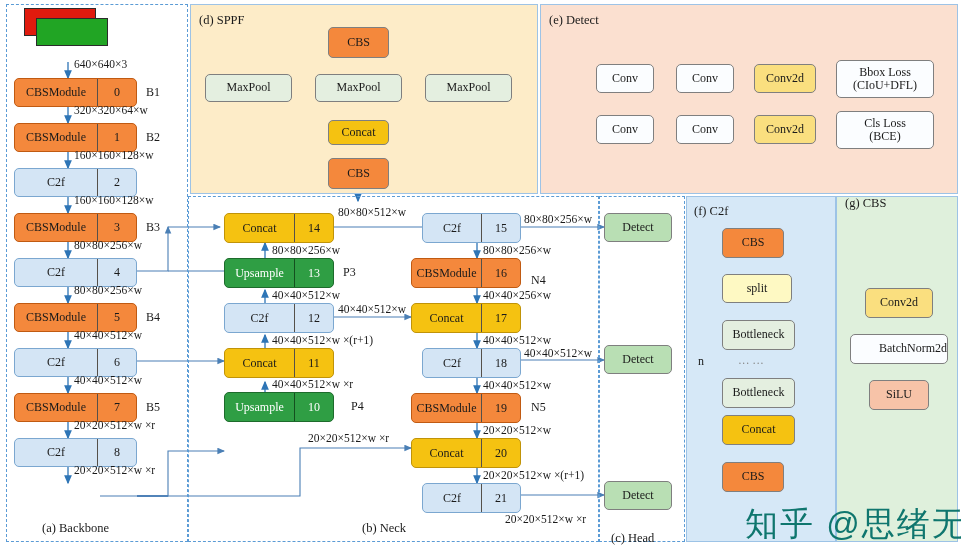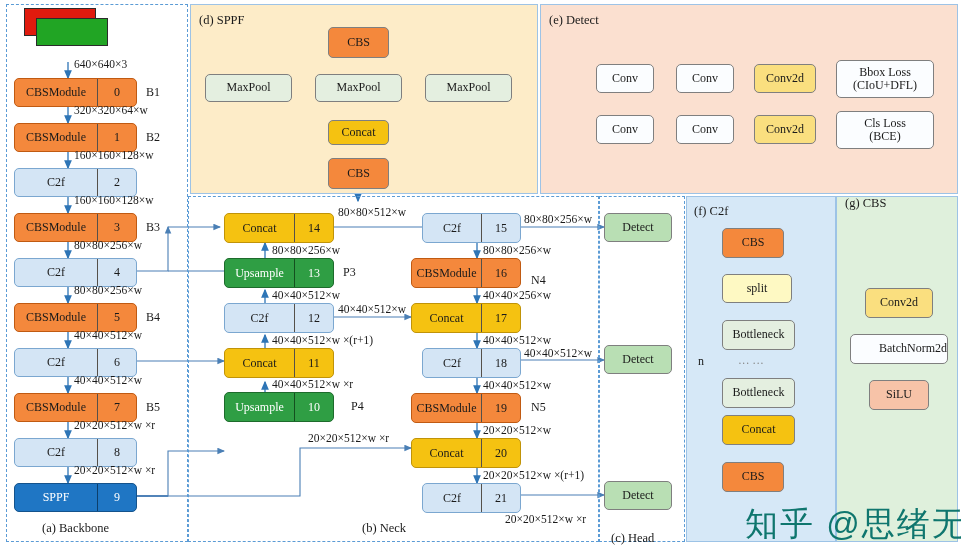--- a/index.html
+++ b/index.html
@@ -245,24 +245,20 @@
     <div class="idx">6</div>
   </div>
   <div class="node n-orange" style="left:14px;top:393px;width:123px;height:29px;">
     <div class="lbl">CBSModule</div>
     <div class="idx">7</div>
   </div>
   <div class="node n-lblue" style="left:14px;top:438px;width:123px;height:29px;">
     <div class="lbl">C2f</div>
     <div class="idx">8</div>
   </div>
-  <div class="node n-blue" style="left:14px;top:483px;width:123px;height:29px;">
-    <div class="lbl">SPPF</div>
-    <div class="idx">9</div>
-  </div>
 
   <div class="sidelbl" style="left:146px;top:85px;">B1</div>
   <div class="sidelbl" style="left:146px;top:130px;">B2</div>
   <div class="sidelbl" style="left:146px;top:220px;">B3</div>
   <div class="sidelbl" style="left:146px;top:310px;">B4</div>
   <div class="sidelbl" style="left:146px;top:400px;">B5</div>
 
   <div class="dimlbl" style="left:74px;top:58px;">640×640×3</div>
   <div class="dimlbl" style="left:74px;top:104px;">320×320×64×w</div>
   <div class="dimlbl" style="left:74px;top:149px;">160×160×128×w</div>

